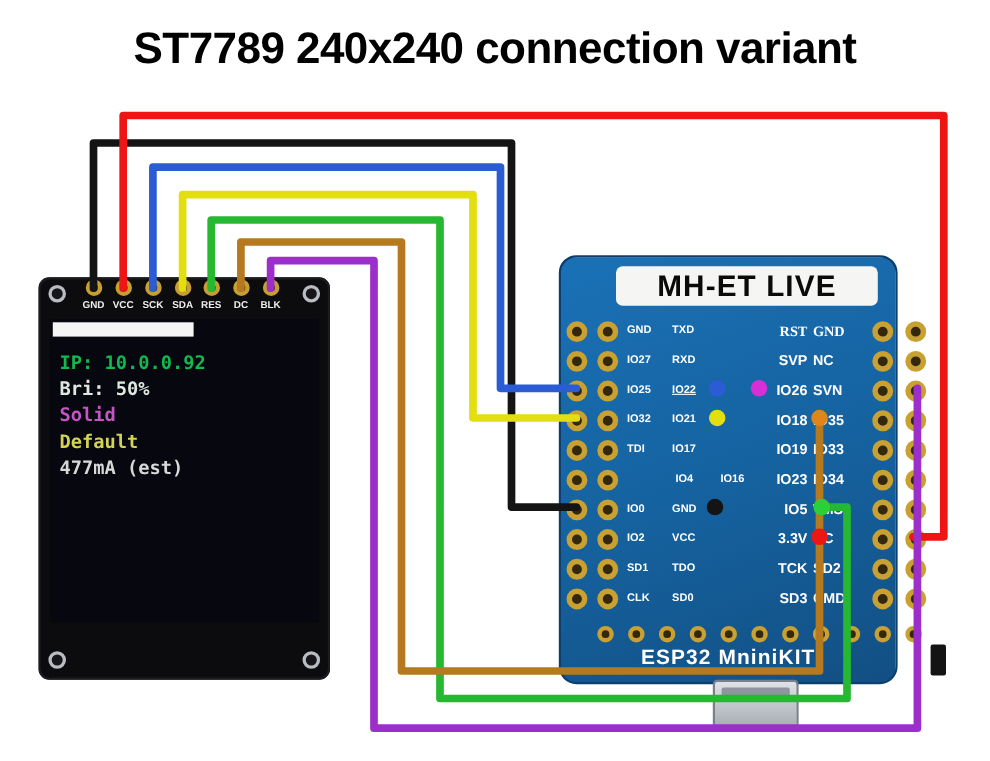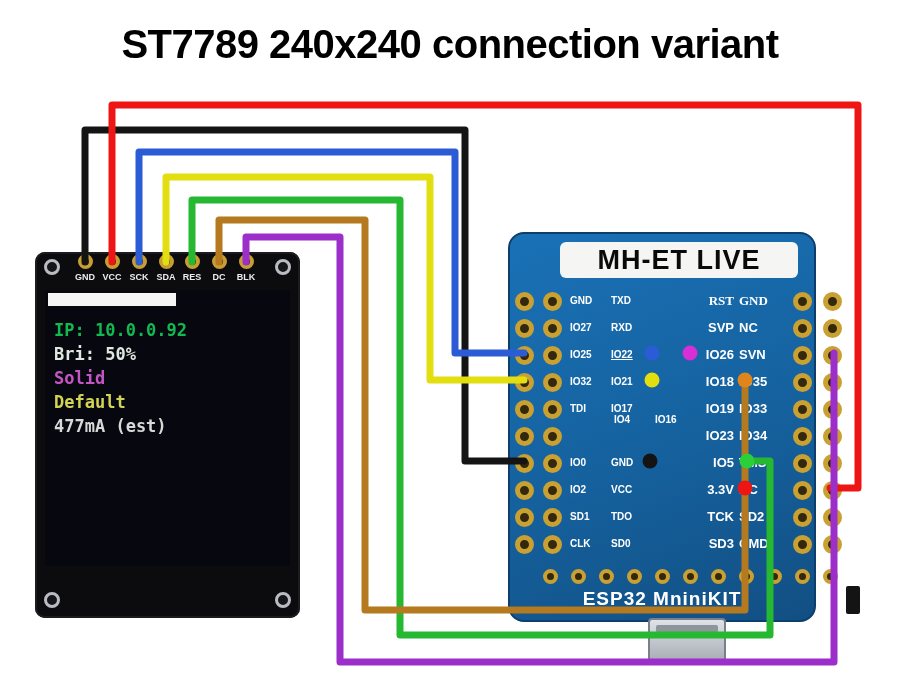--- a/index.html
+++ b/index.html
@@ -156,21 +156,21 @@
       <div class="bhole" style="left: 256.5px; top: 335px;"></div>
       <div class="bhole" style="left: 284.5px; top: 335px;"></div>
       <div class="bhole" style="left: 312.5px; top: 335px;"></div>
     </div>
   <div id="esp-labels-left">
       <div class="lrow" style="top: 59px;"><span class="o">GND</span><span class="i">TXD</span></div>
       <div class="lrow" style="top: 86px;"><span class="o">IO27</span><span class="i">RXD</span></div>
       <div class="lrow" style="top: 113px; text-decoration: underline;"><span class="o">IO25</span><span class="i">IO22</span></div>
       <div class="lrow" style="top: 140px;"><span class="o">IO32</span><span class="i">IO21</span></div>
       <div class="lrow" style="top: 167px;"><span class="o">TDI</span><span class="i">IO17</span></div>
-      <div class="lrow" style="top: 178px; padding-left: 44px;"><span class="o">IO4</span><span class="i">IO16</span></div>
+      <div class="lrow" style="top: 194px; padding-left: 44px;"><span class="o">IO4</span><span class="i">IO16</span></div>
       <div class="lrow" style="top: 221px;"><span class="o">IO0</span><span class="i">GND</span></div>
       <div class="lrow" style="top: 248px;"><span class="o">IO2</span><span class="i">VCC</span></div>
       <div class="lrow" style="top: 275px;"><span class="o">SD1</span><span class="i">TDO</span></div>
       <div class="lrow" style="top: 302px;"><span class="o">CLK</span><span class="i">SD0</span></div>
     </div>
   <div id="esp-labels-right">
       <div class="rrow" style="top: 59px; font-family: Liberation Serif, serif;"><span class="o">RST</span><span class="i">GND</span></div>
       <div class="rrow" style="top: 86px;"><span class="o">SVP</span><span class="i">NC</span></div>
       <div class="rrow" style="top: 113px;"><span class="o">IO26</span><span class="i">SVN</span></div>
       <div class="rrow" style="top: 140px;"><span class="o">IO18</span><span class="i">IO35</span></div>

